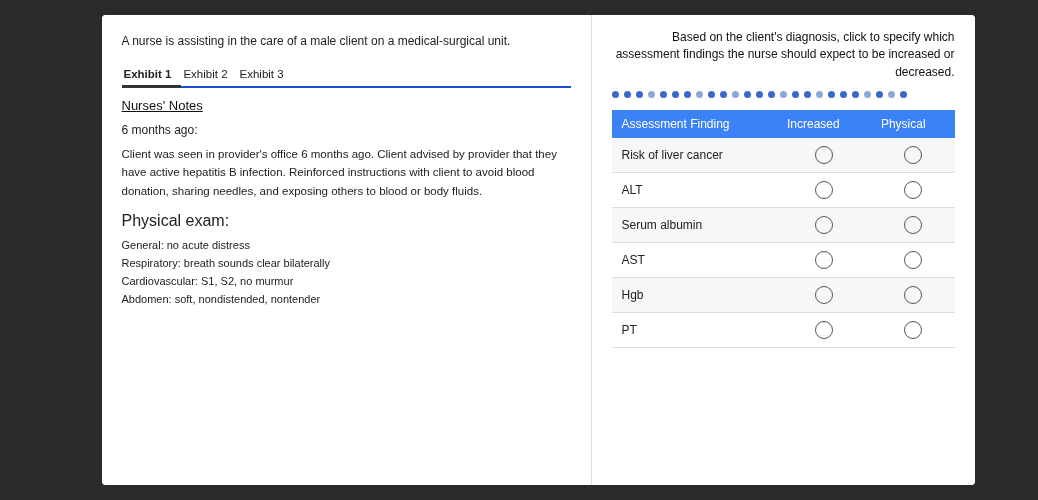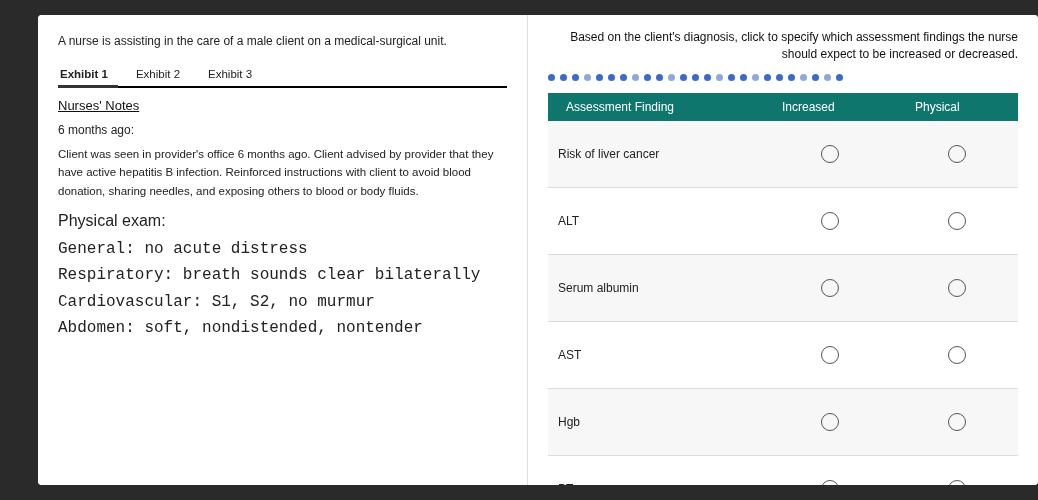--- a/index.html
+++ b/index.html
@@ -8,21 +8,21 @@
       background: #2a2a2a;
       display: flex;
       justify-content: center;
       align-items: center;
       width: 1038px;
       height: 500px;
       overflow: hidden;
     }
     .main-container {
       display: flex;
-      width: 1000px;
+      width: 873px;
       height: 470px;
       background: #fff;
       border-radius: 4px;
       overflow: hidden;
       margin-left: 38px;
     }
     .left-panel {
       flex: 0 0 490px;
       padding: 18px 20px;
       background: #fff;
@@ -35,23 +35,23 @@
       background: #fff;
     }
     .scenario-text {
       font-size: 12px;
       color: #222;
       margin-bottom: 14px;
       line-height: 1.4;
     }
     .tabs {
       display: flex;
-      gap: 16px;
+      gap: 0;
       margin-bottom: 10px;
-      border-bottom: 2px solid #000000;
+      border-bottom: 2px solid #1d4ed8;
     }
     .tab {
       font-size: 11.5px;
       padding: 4px 10px 5px 2px;
       cursor: pointer;
       color: #222;
       border-bottom: none;
       background: none;
       border: none;
       outline: none;
@@ -79,24 +79,23 @@
       line-height: 1.6;
       margin-bottom: 12px;
     }
     .section-title {
       font-size: 16px;
       color: #222;
       margin-bottom: 6px;
       font-weight: normal;
     }
     .general-notes {
-      font-size: 16px;
+      font-size: 11px;
       color: #222;
       line-height: 1.65;
-      font-family: Liberation Mono, monospace;
     }
     
     .instruction-text {
       font-size: 12px;
       color: #111;
       line-height: 1.45;
       margin-bottom: 10px;
       text-align: right;
     }
     .dots-row {
@@ -116,40 +115,40 @@
     .dot.light {
       background: #8fa8d8;
     }
     
     .assessment-table {
       width: 100%;
       border-collapse: collapse;
       font-size: 12px;
     }
     .assessment-table thead tr th {
-      background: #0f766e;
+      background: #3b82f6;
       color: #fff;
-      padding: 7px 18px;
+      padding: 7px 10px;
       text-align: left;
       font-weight: normal;
       font-size: 12px;
     }
     .assessment-table thead tr th.center {
     }
     .assessment-table tbody tr {
       border-bottom: 1px solid #ddd;
     }
     .assessment-table tbody tr:nth-child(odd) {
       background: #f7f7f7;
     }
     .assessment-table tbody tr:nth-child(even) {
       background: #fff;
     }
     .assessment-table tbody td {
-      padding: 24px 10px;
+      padding: 8px 10px;
       font-size: 12px;
       color: #222;
     }
     .assessment-table tbody td.center {
       text-align: center;
       vertical-align: middle;
     }
     .radio-circle {
       display: inline-block;
       width: 18px;

